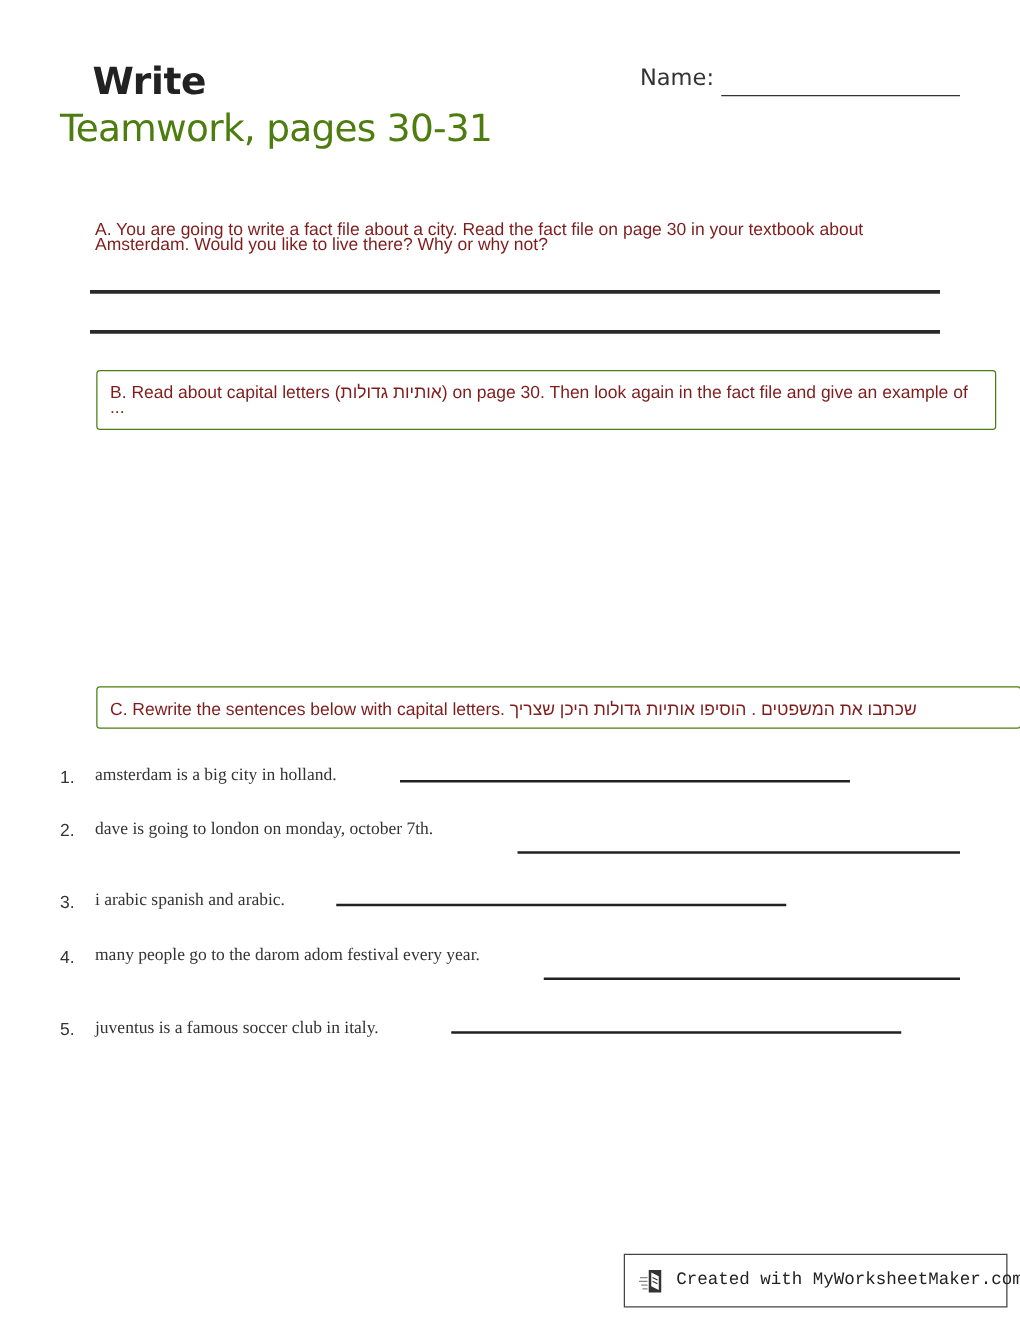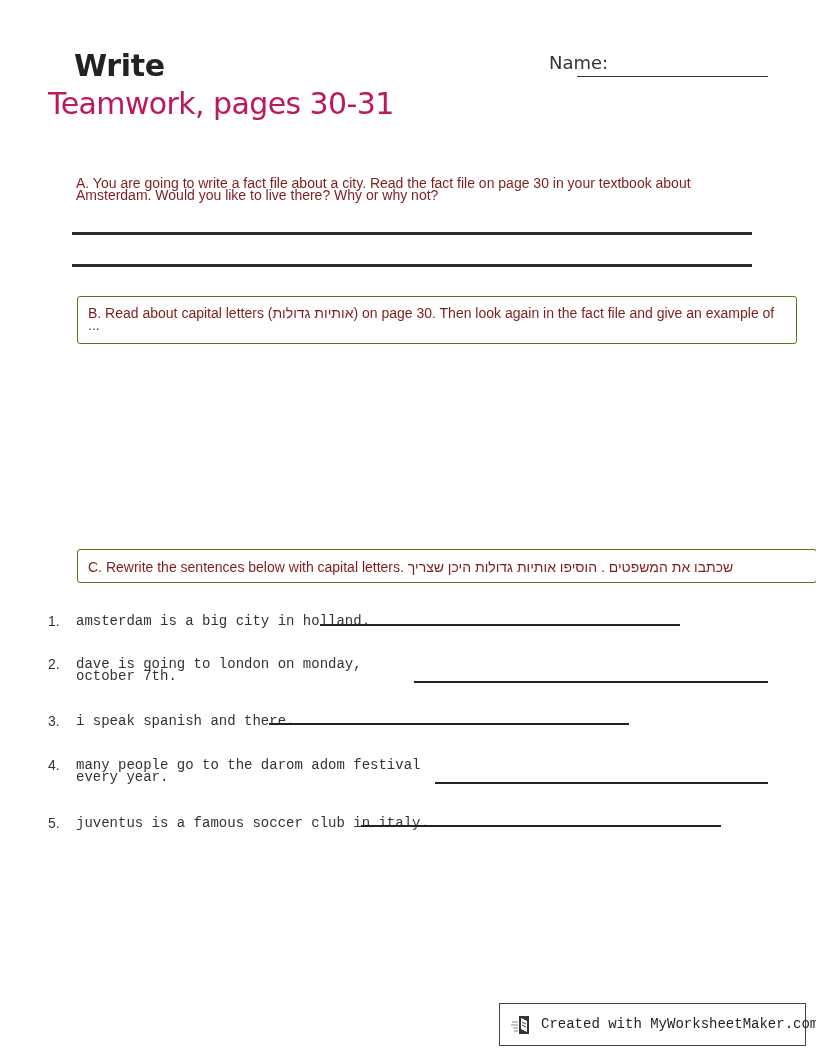--- a/index.html
+++ b/index.html
@@ -7,24 +7,24 @@
     width: 816px; height: 1056px; position: relative; overflow: hidden;
     font-family: "DejaVu Sans", "Liberation Sans", sans-serif;
     color: #222222;
   }
   .abs { position: absolute; }
   .title-main {
     left: 48px; top: 48px; font-size: 30px; font-weight: bold; color: #222;
     font-family: "DejaVu Sans", sans-serif; letter-spacing: -0.3px; margin-left: 26px;
   }
   .title-sub {
-    left: 48px; top: 86px; font-size: 30px; color: #be185d;
+    left: 48px; top: 86px; font-size: 30px; color: #4d7c0f;
     font-family: "DejaVu Sans", sans-serif; letter-spacing: -0.6px;
   }
-  .name-label { left: 512px; top: 52px; font-size: 18px; color: #333; margin-left: 37px; }
+  .name-label { left: 512px; top: 52px; font-size: 18px; color: #333; }
   .name-line { left: 577px; top: 76px; width: 191px; height: 0; border-top: 1px solid #333; }
 
   .q-text {
     font-family: "Liberation Sans", sans-serif; font-size: 14px; line-height: 12px;
     color: #7f1d1d;
   }
   .qa { left: 76px; top: 177px; width: 690px; }
   .ans-line { height: 0; border-top: 3px solid #2a2a2a; }
   .ans-a1 { left: 72px; top: 232px; width: 680px; }
   .ans-a2 { left: 72px; top: 264px; width: 680px; }
@@ -34,21 +34,21 @@
   }
   .box-b { left: 48px; top: 296px; width: 720px; height: 48px; }
   .box-b .q-text { position: absolute; left: 10px; top: 10px; width: 690px; }
   .box-c { left: 48px; top: 549px; width: 740px; height: 34px; }
   .box-c .q-text { position: absolute; left: 10px; top: 11px; width: 700px; white-space: nowrap; }
 
   .item-num {
     font-family: "Liberation Sans", sans-serif; font-size: 14px; color: #333; left: 48px;
   }
   .item-text {
-    font-family: Liberation Mono, monospace; font-size: 14px; line-height: 12px; color: #333; left: 76px;
+    font-family: Liberation Serif, serif; font-size: 14px; line-height: 12px; color: #333; left: 76px;
   }
   .item-line { height: 0; border-top: 2px solid #222; }
 
   .footer-box {
     left: 499px; top: 1003px; width: 307px; height: 43px;
     border: 1px solid #444; box-sizing: border-box; background: #fff;
   }
   .footer-icon { position: absolute; left: 11px; top: 10px; width: 22px; height: 22px; }
   .footer-text {
     position: absolute; left: 41px; top: 12px; font-size: 14px; color: #222;
@@ -78,21 +78,21 @@
 
 <div class="abs item-num" style="top:613px;">1.</div>
 <div class="abs item-text" style="top:615px;">amsterdam is a big city in holland.</div>
 <div class="abs item-line" style="left:320px;top:624px;width:360px;"></div>
 
 <div class="abs item-num" style="top:656px;">2.</div>
 <div class="abs item-text" style="top:658px;width:320px;">dave is going to london on monday, october 7th.</div>
 <div class="abs item-line" style="left:414px;top:681px;width:354px;"></div>
 
 <div class="abs item-num" style="top:713px;">3.</div>
-<div class="abs item-text" style="top:715px;">i speak spanish and there.</div>
+<div class="abs item-text" style="top:715px;">i arabic spanish and arabic.</div>
 <div class="abs item-line" style="left:269px;top:723px;width:360px;"></div>
 
 <div class="abs item-num" style="top:757px;">4.</div>
 <div class="abs item-text" style="top:759px;width:352px;">many people go to the darom adom festival every year.</div>
 <div class="abs item-line" style="left:435px;top:782px;width:333px;"></div>
 
 <div class="abs item-num" style="top:815px;">5.</div>
 <div class="abs item-text" style="top:817px;">juventus is a famous soccer club in italy.</div>
 <div class="abs item-line" style="left:361px;top:825px;width:360px;"></div>
 

